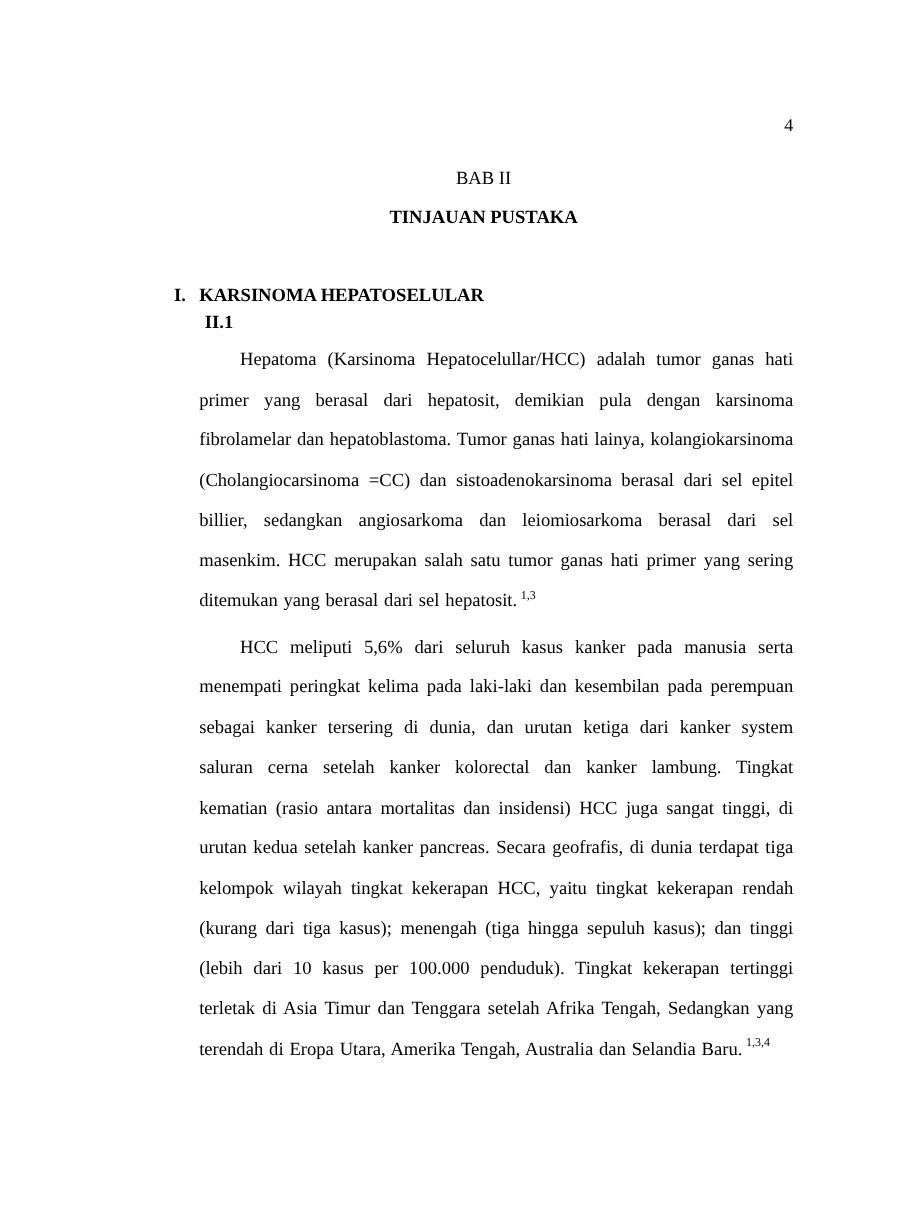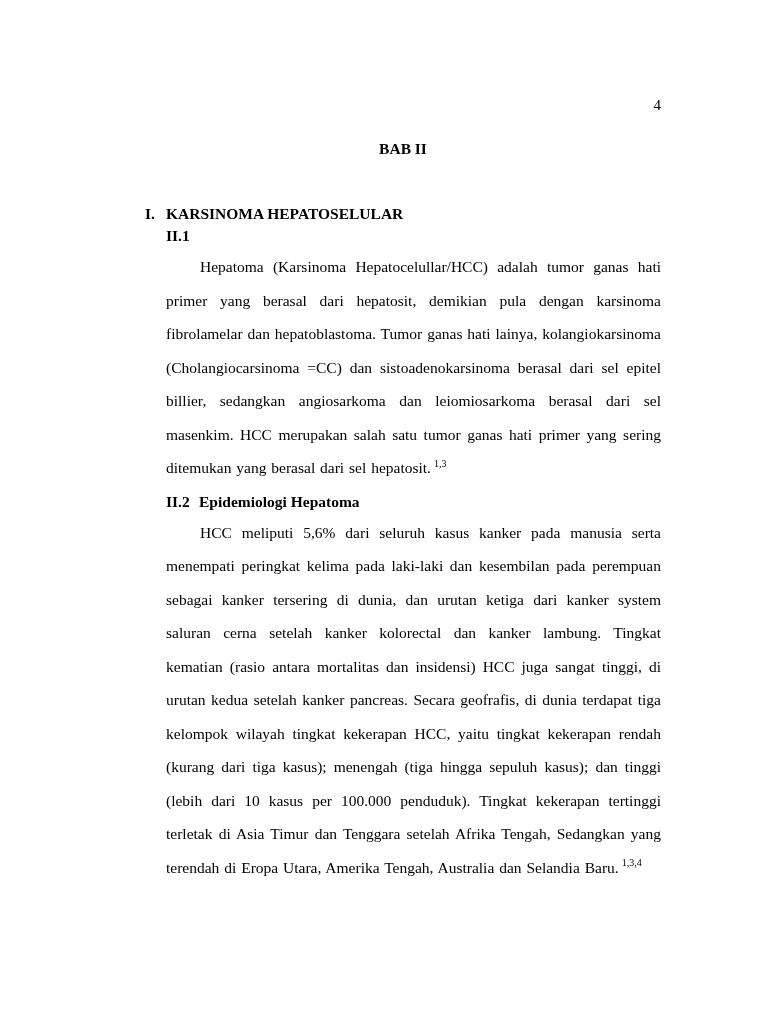--- a/index.html
+++ b/index.html
@@ -25,21 +25,21 @@
     padding-top: 97px;
     font-size: 15.5px;
   }
   .page-number {
     text-align: right;
     font-size: 15px;
     line-height: 16px;
   }
   .doc-title {
     text-align: center;
-    font-weight: bold;
+    font-weight: normal;
     font-size: 15.5px;
     line-height: 17px;
     margin-top: 27px;
   }
   .doc-subtitle {
     text-align: center;
     font-weight: bold;
     font-size: 15.5px;
     line-height: 17px;
     margin-top: 16px;
@@ -53,21 +53,21 @@
   }
   .section-heading .h-label { width: 21px; flex: 0 0 21px; }
   .sub-heading {
     display: flex;
     font-weight: bold;
     font-size: 15.5px;
     line-height: 19px;
     margin-left: 21px;
     margin-top: 3px;
   }
-  .sub-heading .h-label { width: 33px; flex: 0 0 33px; }
+  .sub-heading .h-label { width: 33px; flex: 0 0 33px; text-align: center; }
   .sub-heading.second { margin-top: 7px; }
   .body-para {
     margin-left: 21px;
     margin-top: 5px;
     text-align: justify;
     font-size: 15.5px;
     line-height: 33.5px;
     text-indent: 34px;
     word-spacing: 1px;
   }
@@ -81,33 +81,30 @@
 </head>
 <body>
 
 <div class="page">
   <div class="content">
 
     <div class="page-number">4</div>
 
     <div class="doc-title">BAB II</div>
 
+    <div class="doc-subtitle">TINJAUAN PUSTAKA</div>
 
     <div class="section-heading">
       <span class="h-label">I.</span>
       <span class="h-text">KARSINOMA HEPATOSELULAR</span>
     </div>
 
     <div class="sub-heading">
       <span class="h-label">II.1</span>
     </div>
 
     <p class="body-para"><span>Hepatoma (Karsinoma Hepatocelullar/HCC) adalah tumor ganas hati primer yang berasal dari hepatosit, demikian pula dengan karsinoma fibrolamelar dan hepatoblastoma. Tumor ganas hati lainya, kolangiokarsinoma (Cholangiocarsinoma =CC) dan sistoadenokarsinoma berasal dari sel epitel billier, sedangkan angiosarkoma dan leiomiosarkoma berasal dari sel masenkim. HCC merupakan salah satu tumor ganas hati primer yang sering ditemukan yang berasal dari sel hepatosit.</span><sup>1,3</sup></p>
 
-    <div class="sub-heading second">
-      <span class="h-label">II.2</span>
-      <span class="h-text">Epidemiologi Hepatoma</span>
-    </div>
 
     <p class="body-para"><span>HCC meliputi 5,6% dari seluruh kasus kanker pada manusia serta menempati peringkat kelima pada laki-laki dan kesembilan pada perempuan sebagai kanker tersering di dunia, dan urutan ketiga dari kanker system saluran cerna setelah kanker kolorectal dan kanker lambung. Tingkat kematian (rasio antara mortalitas dan insidensi) HCC juga sangat tinggi, di urutan kedua setelah kanker pancreas. Secara geofrafis, di dunia terdapat tiga kelompok wilayah tingkat kekerapan HCC, yaitu tingkat kekerapan rendah (kurang dari tiga kasus); menengah (tiga hingga sepuluh kasus); dan tinggi (lebih dari 10 kasus per 100.000 penduduk). Tingkat kekerapan tertinggi terletak di Asia Timur dan Tenggara setelah Afrika Tengah, Sedangkan yang terendah di Eropa Utara, Amerika Tengah, Australia dan Selandia Baru.</span><sup>1,3,4</sup></p>
 
   </div>
 </div>
 
 </body></html>

